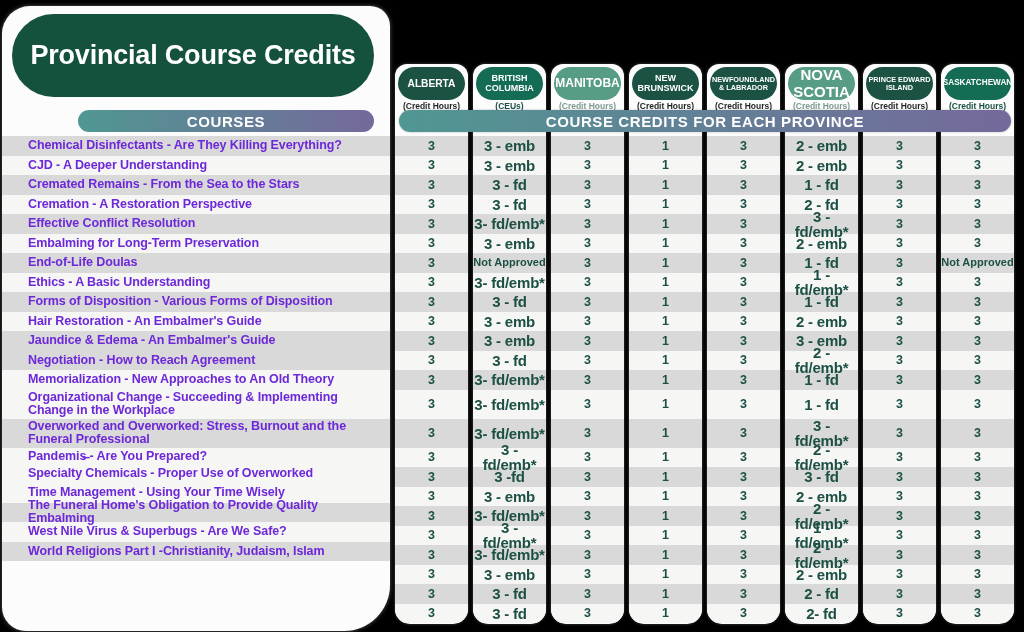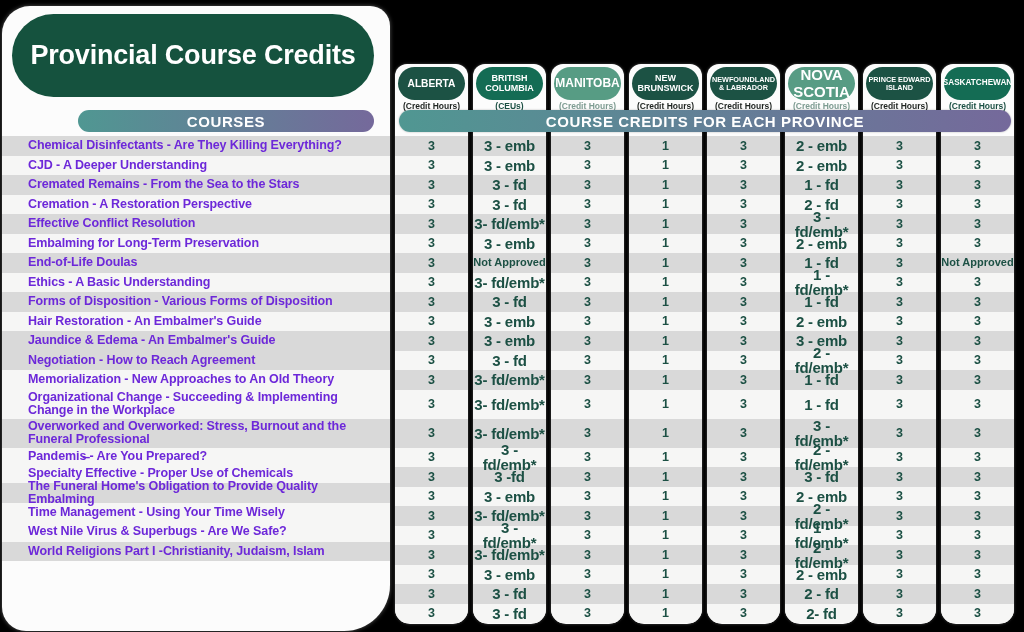--- a/index.html
+++ b/index.html
@@ -134,27 +134,27 @@
         <div class="course-row stripe-even" style="height: 29px;">
           <span>Organizational Change - Succeeding &amp; Implementing Change in the Workplace</span>
         </div>
         <div class="course-row stripe-odd" style="height: 29px;">
           <span>Overworked and Overworked:  Stress, Burnout and the Funeral Professional</span>
         </div>
         <div class="course-row stripe-even" style="height: 16px; align-items: flex-end;">
           <span>Pandemis̶ - Are You Prepared?</span>
         </div>
         <div class="course-row stripe-even" style="height: 19.5px;">
-          <span>Specialty Effective - Proper Use of Chemicals</span>
+          <span>Specialty Chemicals - Proper Use of Overworked</span>
+        </div>
+        <div class="course-row stripe-even" style="height: 19.5px;">
+          <span>Time Management - Using Your Time Wisely</span>
         </div>
         <div class="course-row stripe-odd" style="height: 19.5px;">
           <span>The Funeral Home's Obligation to Provide Quality Embalming</span>
-        </div>
-        <div class="course-row stripe-even" style="height: 19.5px;">
-          <span>Time Management - Using Your Time Wisely</span>
         </div>
         <div class="course-row stripe-even" style="height: 19.5px;">
           <span>West Nile Virus &amp; Superbugs - Are We Safe?</span>
         </div>
         <div class="course-row stripe-odd" style="height: 19.5px;">
           <span>World Religions Part I -Christianity, Judaism, Islam</span>
         </div>
       </div>
   </div>
 

